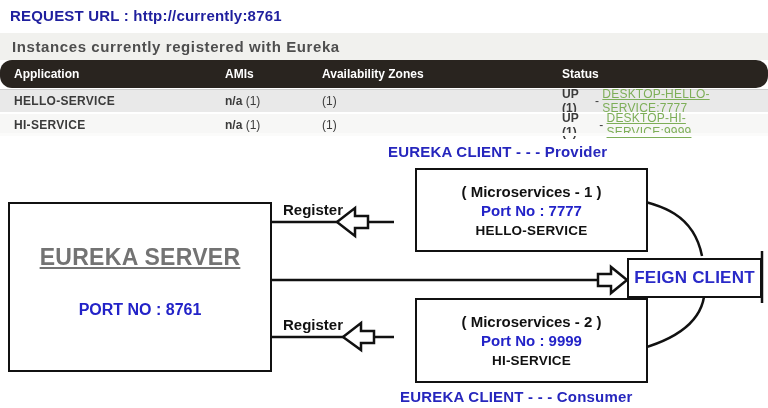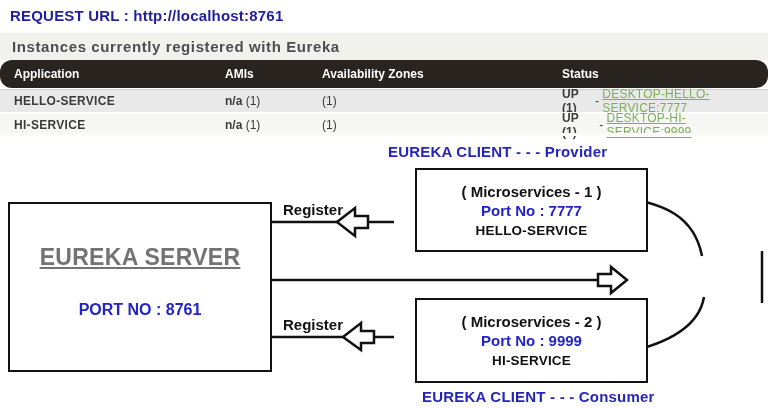--- a/index.html
+++ b/index.html
@@ -50,31 +50,31 @@
   .ms-box{left:398px;width:229px;margin-left:17px;}
   .ms1{top:168px;height:80px;}
   .ms2{top:298px;height:81px;}
   .ms-line1{font-size:15px;font-weight:bold;color:#111;}
   .ms-port{font-size:15px;font-weight:bold;color:#2323c8;margin-top:2px;}
   .ms-name{font-size:13.5px;font-weight:bold;color:#111;margin-top:4px;letter-spacing:.2px;}
   .feign-box{left:627px;top:258px;width:131px;height:36px;}
   .feign-label{font-size:17px;font-weight:bold;color:#2a2ac8;letter-spacing:.2px;}
   .blue-caption{position:absolute;z-index:2;font-size:15px;font-weight:bold;color:#2626bd;letter-spacing:.2px;}
   .cap-provider{left:388px;top:143px;}
-  .cap-consumer{left:400px;top:388px;margin-left:22px;}
+  .cap-consumer{left:400px;top:388px;}
   .register-label{position:absolute;z-index:2;font-size:15px;font-weight:bold;color:#111;}
   .reg1{left:283px;top:201px;}
   .reg2{left:283px;top:316px;}
 </style>
 </head>
 <body>
 
 <div id="stage">
 
-  <div class="request-url">REQUEST URL : http://localhost:8761</div>
+  <div class="request-url">REQUEST URL : http://currently:8761</div>
 
   <div class="heading-bar">
     <span>Instances currently registered with Eureka</span>
   </div>
 
   <div class="thead">
     <div class="cell c1">Application</div>
     <div class="cell c2">AMIs</div>
     <div class="cell c3">Availability Zones</div>
     <div class="cell c4">Status</div>
@@ -145,14 +145,17 @@
     <div class="ms-port">Port No : 7777</div>
     <div class="ms-name">HELLO-SERVICE</div>
   </div>
 
   <div class="dbox ms-box ms2">
     <div class="ms-line1">( Microservices - 2 )</div>
     <div class="ms-port">Port No : 9999</div>
     <div class="ms-name">HI-SERVICE</div>
   </div>
 
+  <div class="dbox feign-box">
+    <div class="feign-label">FEIGN CLIENT</div>
+  </div>
 
 </div>
 
 </body></html>

